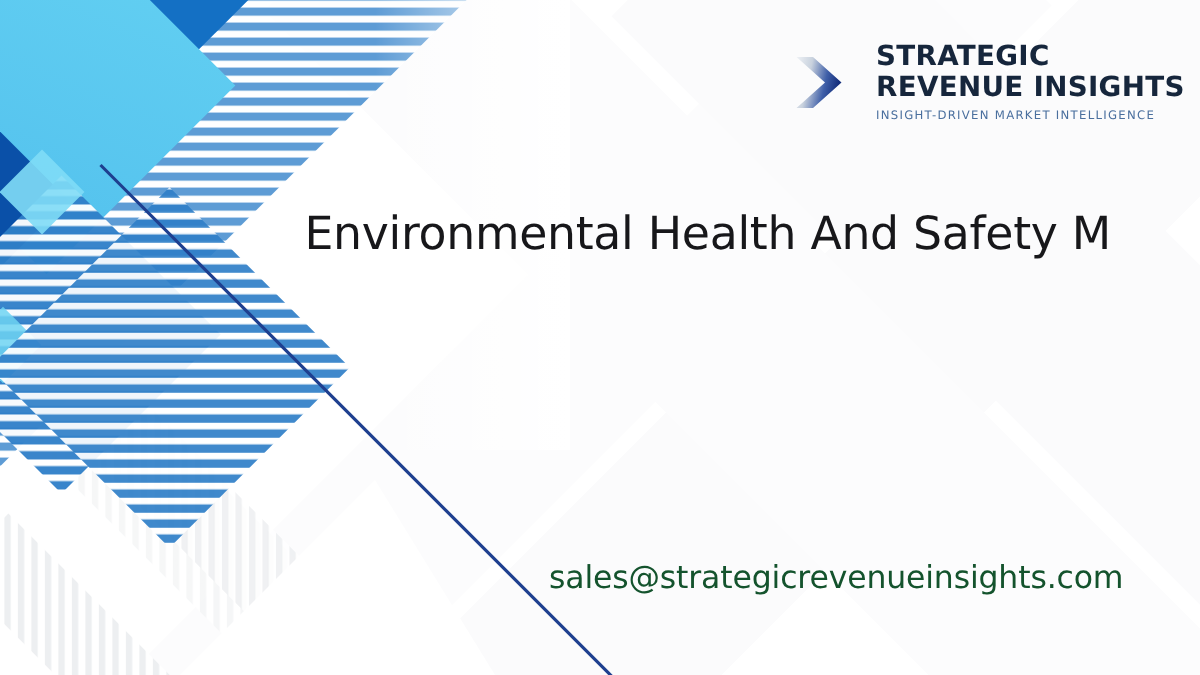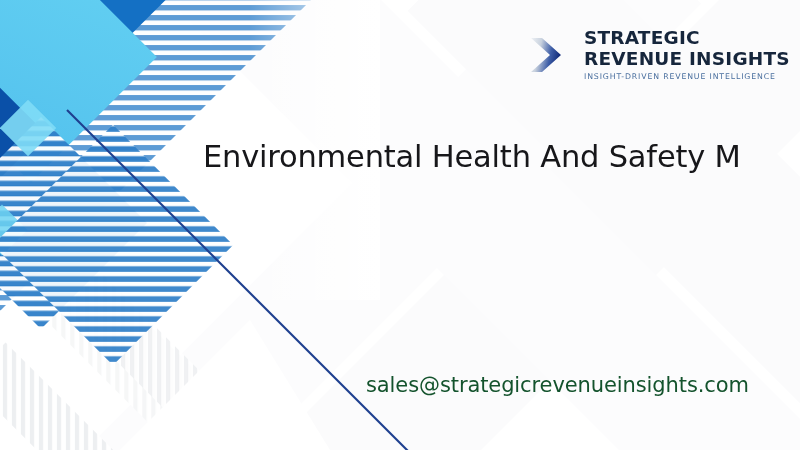--- a/index.html
+++ b/index.html
@@ -221,21 +221,21 @@
     </g>
   </svg>
 
   <div id="logo">
     <svg id="logo-mark" viewBox="0 0 46 46" xmlns="http://www.w3.org/2000/svg">
       <path d="M3 6 L22 23 L3 40 L14 40 L33 23 L14 6 Z" fill="url(#gLogoArrow)"></path>
     </svg>
     <div id="logo-text">
       <div class="logo-line l1">STRATEGIC</div>
       <div class="logo-line l2">REVENUE INSIGHTS</div>
-      <div id="logo-tagline">INSIGHT-DRIVEN REVENUE INTELLIGENCE</div>
+      <div id="logo-tagline">INSIGHT-DRIVEN MARKET INTELLIGENCE</div>
     </div>
   </div>
 
   <div id="title">Environmental Health And Safety M</div>
 
   <div id="email">sales@strategicrevenueinsights.com</div>
 
 </div>
 
 </body></html>

